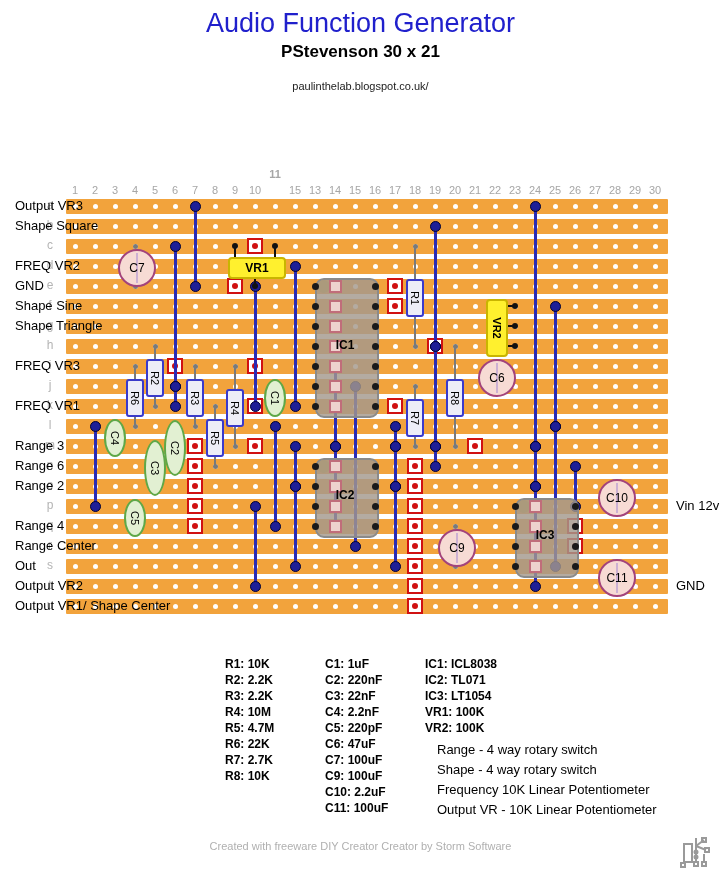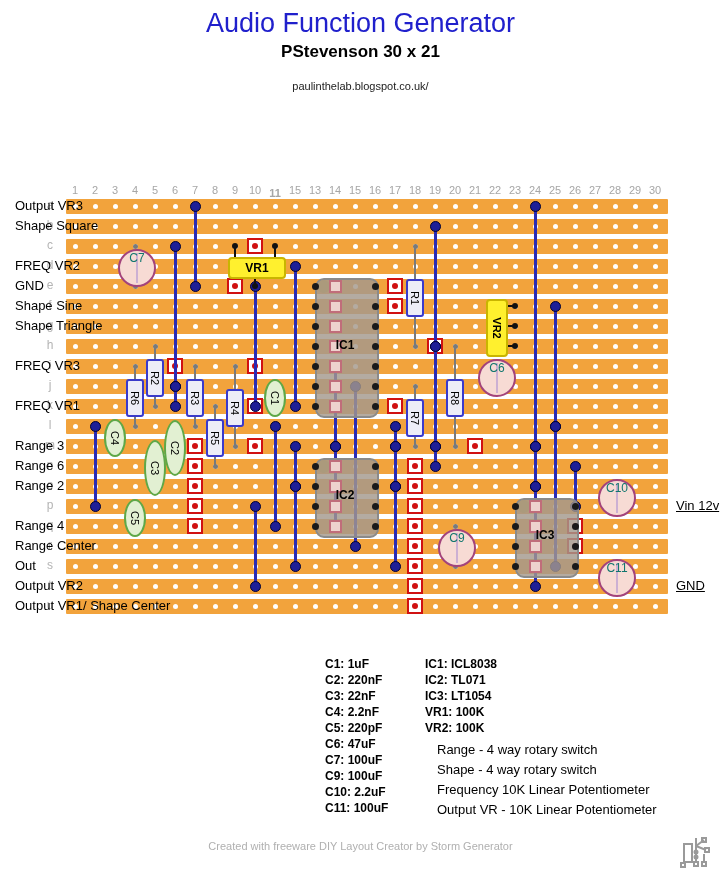--- a/index.html
+++ b/index.html
@@ -8,35 +8,35 @@
   .abs{position:absolute;}
   .ctr{text-align:center;width:721px;left:0;}
   #title{font-size:27px;color:var(--title);top:8px;}
   #subtitle{font-size:17px;font-weight:bold;color:#000;top:42px;}
   #bloglink{font-size:11px;color:#222;top:80px;}
   .strip{background:var(--strip);border-radius:1px;}
   .hole{width:5px;height:5px;border-radius:50%;background:#fff;}
   .colnum{font-size:11px;color:var(--gray);width:20px;text-align:center;}
   .rowletter{font-size:12px;color:#b4b4b4;width:14px;text-align:center;}
   .rowlabel{font-size:13px;color:#000;white-space:nowrap;line-height:16px;}
-  .sidelabel{font-size:13px;color:#000;white-space:nowrap;line-height:16px;text-decoration:underline;}
+  .sidelabel{font-size:13px;color:#000;white-space:nowrap;line-height:16px;}
   .pad{width:12px;height:12px;border:2px solid var(--padred);background:#fff;
        display:flex;align-items:center;justify-content:center;}
   .pad i{width:6px;height:6px;border-radius:50%;background:var(--padred);display:block;}
   .wire{width:3px;background:var(--wire);}
   .wiredot{width:9px;height:9px;border-radius:50%;background:var(--wiredot);border:1px solid #000033;}
   .lead{width:2px;background:var(--lead);}
   .leaddot{width:5px;height:5px;border-radius:50%;background:var(--lead);}
   .rbody{width:14px;border:2px solid var(--rborder);background:var(--rfill);border-radius:3px;
          display:flex;align-items:center;justify-content:center;}
   .rot{transform:rotate(90deg);font-size:11px;color:#000;white-space:nowrap;}
   .ecap{border:2px solid var(--cgreenb);background:var(--cgreenf);border-radius:50%;
         display:flex;align-items:center;justify-content:center;}
   .rcap{border:2px solid var(--croundb);background:var(--croundf);border-radius:50%;
-        display:flex;align-items:flex-start;justify-content:center;font-size:12px;color:#0f766e;}
+        display:flex;align-items:center;justify-content:center;font-size:12px;color:#000000;}
   .rcap .pol{position:absolute;width:2px;top:2px;bottom:2px;left:50%;margin-left:-1px;
         background:rgba(170,140,210,.55);}
   .pot{background:var(--pot);border:2px solid #c9b500;border-radius:4px;color:#000;
        display:flex;align-items:center;justify-content:center;font-weight:bold;font-size:12px;}
   .potlead{background:#111;}
   .potdot{width:6px;height:6px;border-radius:50%;background:#111;}
   .ic{background:rgba(164,153,140,.82);border:2px solid #8a8a8a;border-radius:9px;}
   .iclabel{font-weight:bold;font-size:12px;color:#000;white-space:nowrap;}
   .icpin{width:7px;height:7px;border-radius:50%;background:#1a1a1a;}
   .icpad{width:9px;height:9px;border:2px solid #c06d7a;background:#eed2cd;}
@@ -708,21 +708,21 @@
       <div class="abs colnum" style="left: 65px; top: 184px;">1</div>
       <div class="abs colnum" style="left: 85px; top: 184px;">2</div>
       <div class="abs colnum" style="left: 105px; top: 184px;">3</div>
       <div class="abs colnum" style="left: 125px; top: 184px;">4</div>
       <div class="abs colnum" style="left: 145px; top: 184px;">5</div>
       <div class="abs colnum" style="left: 165px; top: 184px;">6</div>
       <div class="abs colnum" style="left: 185px; top: 184px;">7</div>
       <div class="abs colnum" style="left: 205px; top: 184px;">8</div>
       <div class="abs colnum" style="left: 225px; top: 184px;">9</div>
       <div class="abs colnum" style="left: 245px; top: 184px;">10</div>
-      <div class="abs colnum" style="left: 265px; top: 187px; font-weight: bold;">11</div>
+      <div class="abs colnum" style="left: 265px; top: 168px; font-weight: bold;">11</div>
       <div class="abs colnum" style="left: 285px; top: 184px;">15</div>
       <div class="abs colnum" style="left: 305px; top: 184px;">13</div>
       <div class="abs colnum" style="left: 325px; top: 184px;">14</div>
       <div class="abs colnum" style="left: 345px; top: 184px;">15</div>
       <div class="abs colnum" style="left: 365px; top: 184px;">16</div>
       <div class="abs colnum" style="left: 385px; top: 184px;">17</div>
       <div class="abs colnum" style="left: 405px; top: 184px;">18</div>
       <div class="abs colnum" style="left: 425px; top: 184px;">19</div>
       <div class="abs colnum" style="left: 445px; top: 184px;">20</div>
       <div class="abs colnum" style="left: 465px; top: 184px;">21</div>
@@ -1100,20 +1100,30 @@
       <div class="abs icpad" style="left: 528.5px; top: 519.5px;"></div>
       <div class="abs icpin" style="left: 511.5px; top: 542.5px;"></div>
       <div class="abs icpin" style="left: 571.5px; top: 542.5px;"></div>
       <div class="abs icpad" style="left: 528.5px; top: 539.5px;"></div>
       <div class="abs icpin" style="left: 511.5px; top: 562.5px;"></div>
       <div class="abs icpin" style="left: 571.5px; top: 562.5px;"></div>
       <div class="abs icpad" style="left: 528.5px; top: 559.5px;"></div>
       <div class="abs iclabel" style="left: 515px; top: 528px; width: 60px; text-align: center;">IC3</div>
     </div>
 
+  <div class="abs plist" id="parts-res" style="left:225px;top:656px;">
+      <div>R1: 10K</div>
+      <div>R2: 2.2K</div>
+      <div>R3: 2.2K</div>
+      <div>R4: 10M</div>
+      <div>R5: 4.7M</div>
+      <div>R6: 22K</div>
+      <div>R7: 2.7K</div>
+      <div>R8: 10K</div>
+    </div>
   <div class="abs plist" id="parts-cap" style="left:325px;top:656px;">
       <div>C1: 1uF</div>
       <div>C2: 220nF</div>
       <div>C3: 22nF</div>
       <div>C4: 2.2nF</div>
       <div>C5: 220pF</div>
       <div>C6: 47uF</div>
       <div>C7: 100uF</div>
       <div>C9: 100uF</div>
       <div>C10: 2.2uF</div>
@@ -1126,21 +1136,21 @@
       <div>VR1: 100K</div>
       <div>VR2: 100K</div>
     </div>
   <div class="abs notes" id="build-notes" style="left:437px;top:740px;">
       <div>Range - 4 way rotary switch</div>
       <div>Shape - 4 way rotary switch</div>
       <div>Frequency 10K Linear Potentiometer</div>
       <div>Output VR -  10K Linear Potentiometer</div>
     </div>
 
-  <div class="abs ctr footline" style="top:840px;">Created with freeware DIY Layout Creator by Storm Generator</div>
+  <div class="abs ctr footline" style="top:840px;">Created with freeware DIY Creator Creator by Storm Software</div>
 
   <svg class="abs" style="left:678px;top:834px;" width="36" height="36" viewBox="0 0 36 36">
     <g stroke="#9a9a9a" stroke-width="2" fill="none">
       <rect x="6" y="10" width="8" height="18" fill="#fff"></rect>
       <path d="M18 4 v24"></path>
       <path d="M18 12 l8 -6"></path>
       <path d="M18 12 l10 4"></path>
       <path d="M26 28 v-8"></path>
       <rect x="24" y="4" width="4" height="4"></rect>
       <rect x="27" y="14" width="4" height="4"></rect>

